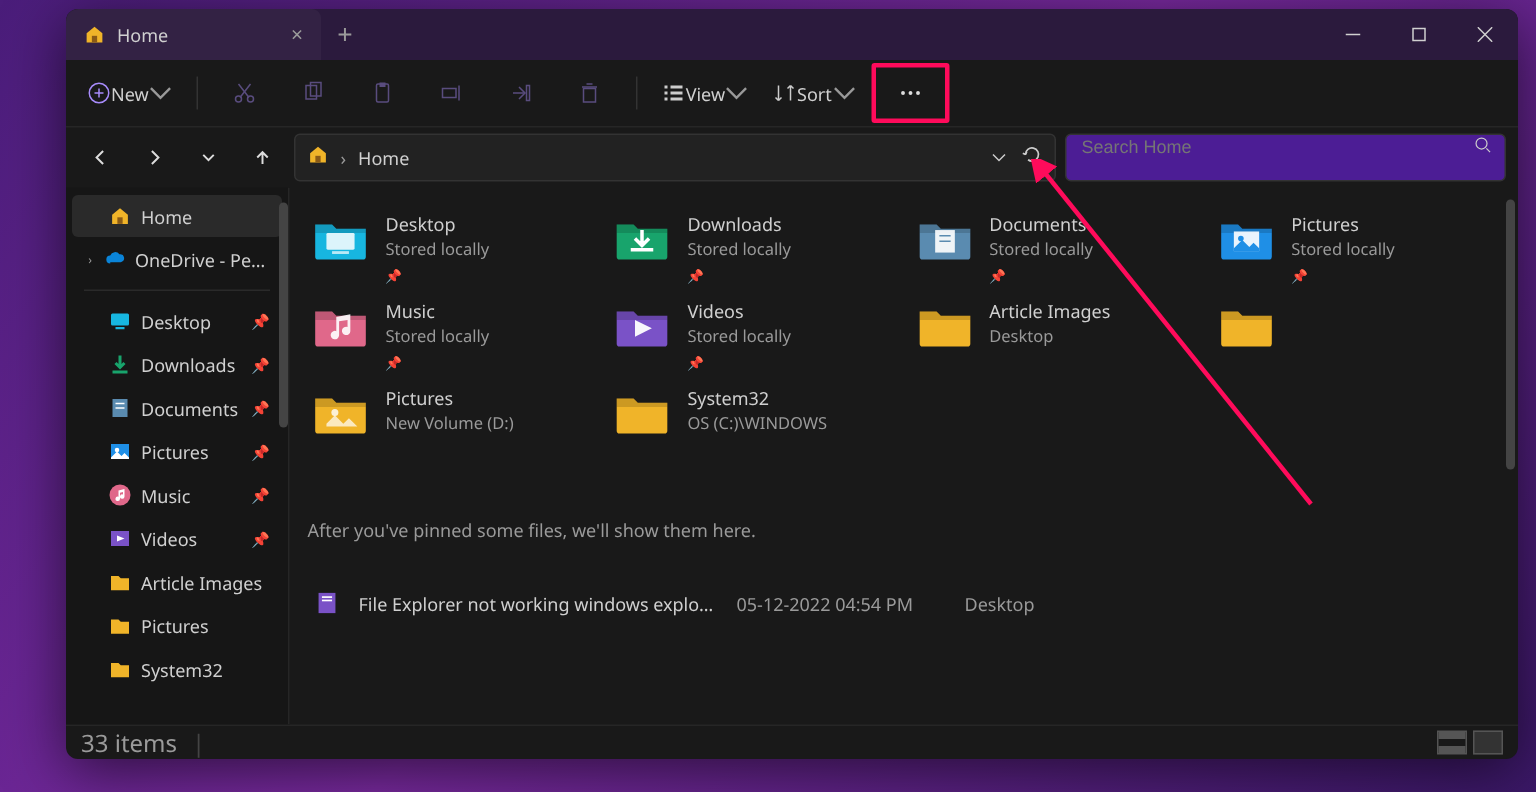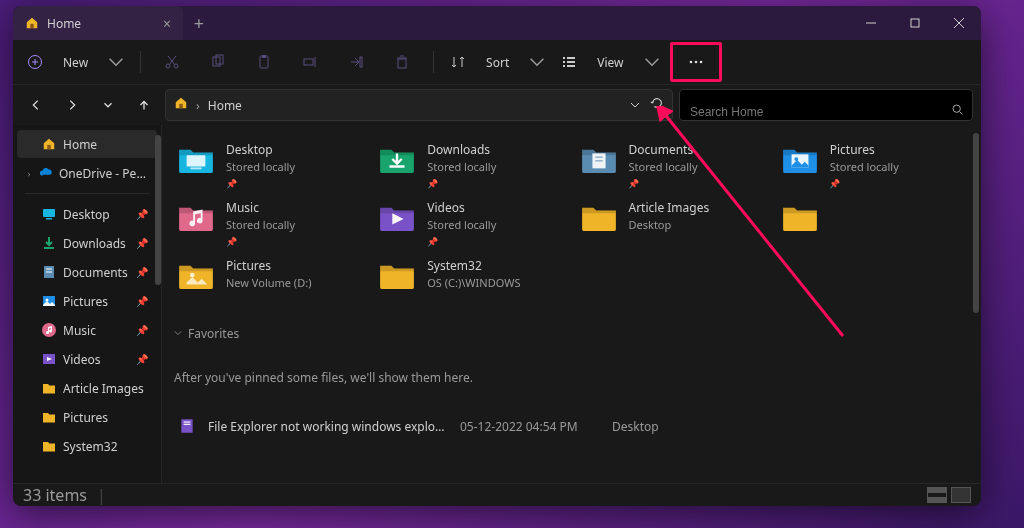--- a/index.html
+++ b/index.html
@@ -7,44 +7,44 @@
     --panel:#191919;
     --panel2:#161616;
     --titlebar:#2b1a3d;
     --text:#d0d0d0;
     --muted:#9a9a9a;
     --accent:#a78bfa;
     --border:#3a3a3a;
     --highlight:#ff0b5b;
   }
   html,body{margin:0;padding:0;background:linear-gradient(135deg,#4a1d7a 0%,#7a2aa0 50%,#3b1868 100%);font-family:"Segoe UI",system-ui,sans-serif;font-size:12px;color:var(--text);width:1024px;height:528px;overflow:hidden;}
-  .window{position:absolute;top:6px;left:13px;width:968px;height:500px;background:var(--panel);border-radius:8px;box-shadow:0 8px 40px rgba(0,0,0,.6);overflow:hidden;display:flex;flex-direction:column;}
+  .window{position:absolute;top:6px;left:44px;width:968px;height:500px;background:var(--panel);border-radius:8px;box-shadow:0 8px 40px rgba(0,0,0,.6);overflow:hidden;display:flex;flex-direction:column;}
   .titlebar{height:34px;background:var(--titlebar);display:flex;align-items:center;}
   .tab{display:flex;align-items:center;gap:8px;padding:0 12px;height:34px;background:rgba(255,255,255,.04);border-top-left-radius:6px;border-top-right-radius:6px;width:170px;box-sizing:border-box;}
   .home-ico{width:14px;height:14px;}
   .tab-close{margin-left:auto;font-size:14px;color:var(--muted);cursor:pointer;}
   .newtab{width:32px;text-align:center;font-size:18px;color:var(--muted);cursor:pointer;}
   .wincontrols{margin-left:auto;display:flex;}
   .wc{width:44px;height:34px;display:flex;align-items:center;justify-content:center;color:var(--text);cursor:pointer;}
   .wc svg{width:10px;height:10px;}
   .toolbar{height:44px;display:flex;align-items:center;padding:0 8px;gap:4px;border-bottom:1px solid #262626;}
-  .tool{height:30px;min-width:30px;display:flex;align-items:center;justify-content:center;padding:0 6px;border-radius:4px;color:var(--muted);cursor:pointer;gap:20px;}
+  .tool{height:30px;min-width:30px;display:flex;align-items:center;justify-content:center;padding:0 6px;border-radius:4px;color:var(--muted);cursor:pointer;gap:0;}
   .tool.dis{opacity:.45;}
   .tool-label{color:var(--text);font-size:12px;}
   .tool-sep{width:1px;height:22px;background:#333;margin:0 6px;}
   .more-box{border:3px solid var(--highlight);border-radius:2px;padding:2px;}
   .toolbar svg{width:16px;height:16px;}
   .navrow{height:40px;display:flex;align-items:center;gap:6px;padding:0 8px;}
   .navbtn{width:30px;height:30px;display:flex;align-items:center;justify-content:center;color:var(--text);cursor:pointer;border-radius:4px;}
   .navbtn svg{width:14px;height:14px;}
   .addrbar{flex:0 0 490px;height:30px;background:#222;border:1px solid #333;border-radius:4px;display:flex;align-items:center;padding:0 8px;gap:8px;}
   .addr-crumb{cursor:pointer;}
   .addr-sep{color:var(--muted);}
   .addr-right{margin-left:auto;display:flex;gap:10px;align-items:center;}
-  .searchbar{flex:1;height:30px;background:#000000;border:1px solid #333;border-radius:4px;display:flex;align-items:flex-end;padding:0 8px;}
+  .searchbar{flex:1;height:30px;background:#4c1d95;border:1px solid #333;border-radius:4px;display:flex;align-items:flex-start;padding:0 8px;}
   .searchbar input{flex:1;background:none;border:none;outline:none;color:var(--text);font-size:12px;}
   .body{flex:1;display:flex;overflow:hidden;}
   .sidebar{width:148px;background:#161616;border-right:1px solid #262626;overflow-y:auto;padding-top:4px;position:relative;}
   .side-item{height:28px;display:flex;align-items:center;gap:6px;padding:0 8px;cursor:pointer;border-radius:4px;margin:1px 4px;}
   .side-item.sel{background:#2a2a2a;}
   .side-item .ico{width:16px;height:16px;display:flex;align-items:center;justify-content:center;}
   .side-pin{margin-left:auto;color:#666;font-size:10px;}
   .side-div{height:1px;background:#2a2a2a;margin:6px 12px;}
   .expand{color:var(--muted);font-size:8px;width:10px;text-align:center}
   .content{flex:1;overflow-y:auto;padding:8px 12px;position:relative;}
@@ -157,37 +157,37 @@
     <div class="tool dis">
         <svg viewBox="0 0 16 16">
           <rect x="4" y="5" width="8" height="9" fill="none" stroke="#a78bfa"></rect>
           <line x1="3" y1="4" x2="13" y2="4" stroke="#a78bfa"></line>
           <line x1="6" y1="2" x2="10" y2="2" stroke="#a78bfa"></line>
         </svg>
       </div>
     <div class="tool-sep"></div>
     <div class="tool">
       <svg viewBox="0 0 16 16">
-          <path d="M4 3v10M4 13l-2-2M4 13l2-2 M12 13V3M12 3l-2 2M12 3l2 2" fill="none" stroke="#ccc"></path>
-        </svg>
-      <span class="tool-label">Sort</span>
-      <svg viewBox="0 0 10 10" width="8" height="8">
-          <path d="M1 3l4 4 4-4" fill="none" stroke="#999"></path>
-        </svg>
-    </div>
-    <div class="tool">
-      <svg viewBox="0 0 16 16">
           <line x1="2" y1="4" x2="4" y2="4" stroke="#ccc" stroke-width="2"></line>
           <line x1="6" y1="4" x2="14" y2="4" stroke="#ccc" stroke-width="2"></line>
           <line x1="2" y1="8" x2="4" y2="8" stroke="#ccc" stroke-width="2"></line>
           <line x1="6" y1="8" x2="14" y2="8" stroke="#ccc" stroke-width="2"></line>
           <line x1="2" y1="12" x2="4" y2="12" stroke="#ccc" stroke-width="2"></line>
           <line x1="6" y1="12" x2="14" y2="12" stroke="#ccc" stroke-width="2"></line>
         </svg>
       <span class="tool-label">View</span>
+      <svg viewBox="0 0 10 10" width="8" height="8">
+          <path d="M1 3l4 4 4-4" fill="none" stroke="#999"></path>
+        </svg>
+    </div>
+    <div class="tool">
+      <svg viewBox="0 0 16 16">
+          <path d="M4 3v10M4 13l-2-2M4 13l2-2 M12 13V3M12 3l-2 2M12 3l2 2" fill="none" stroke="#ccc"></path>
+        </svg>
+      <span class="tool-label">Sort</span>
       <svg viewBox="0 0 10 10" width="8" height="8">
           <path d="M1 3l4 4 4-4" fill="none" stroke="#999"></path>
         </svg>
     </div>
     <div class="more-box">
       <div class="tool">
         <svg viewBox="0 0 16 16">
             <circle cx="3" cy="8" r="1.3" fill="#ddd"></circle>
             <circle cx="8" cy="8" r="1.3" fill="#ddd"></circle>
             <circle cx="13" cy="8" r="1.3" fill="#ddd"></circle>
@@ -497,26 +497,20 @@
                 <path fill="#000" opacity=".15" d="M2 6h12l3 3h21v3H2z"></path>
               </svg>
             </div>
             <div class="item-body">
               <div class="item-name">System32</div>
               <div class="item-sub">OS (C:)\WINDOWS</div>
             </div>
           </div>
         </div>
 
-      <div class="section-head">
-        <svg viewBox="0 0 10 10">
-            <path d="M1 3l4 4 4-4" fill="none" stroke="#999"></path>
-          </svg>
-        <span>Favorites</span>
-      </div>
       <div class="fav-empty">After you've pinned some files, we'll show them here.</div>
 
       <div id="recent-list">
           <div class="recent-row">
             <span class="recent-ico"><svg width="18" height="18" viewBox="0 0 16 16">
                 <rect x="3" y="2" width="10" height="12" fill="#7a52c7"></rect>
                 <rect x="5" y="4" width="6" height="1" fill="#fff"></rect>
                 <rect x="5" y="6" width="6" height="1" fill="#fff"></rect>
               </svg></span>
             <span class="recent-name">File Explorer not working windows explorer re…</span>

